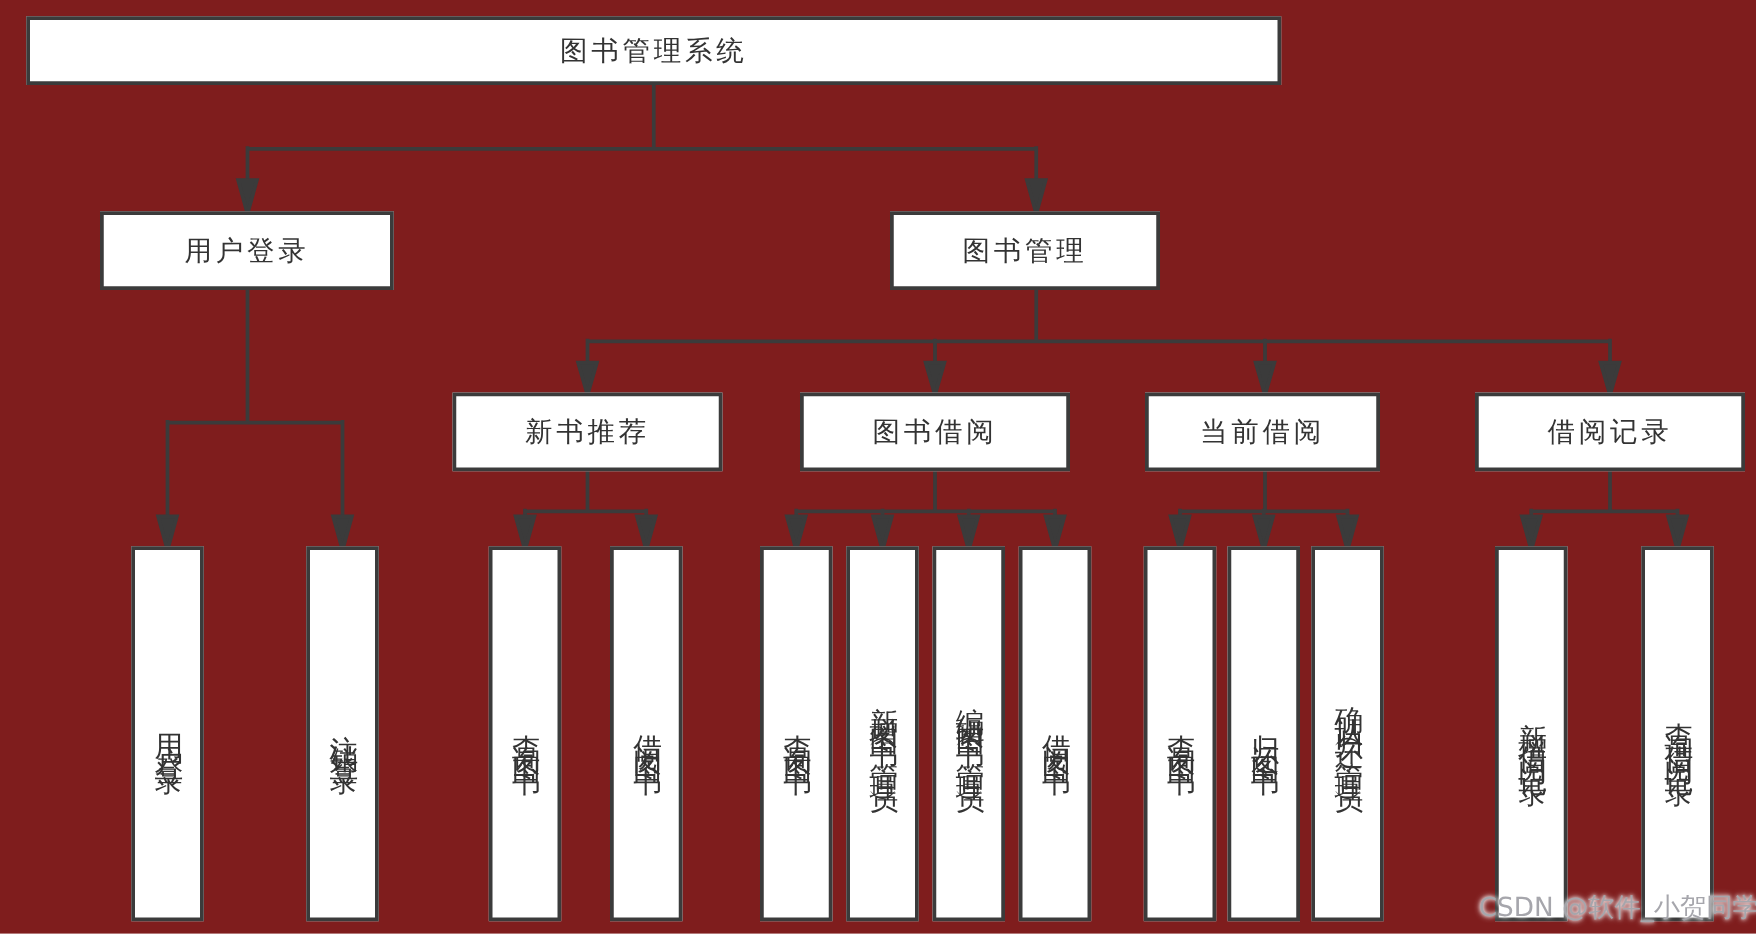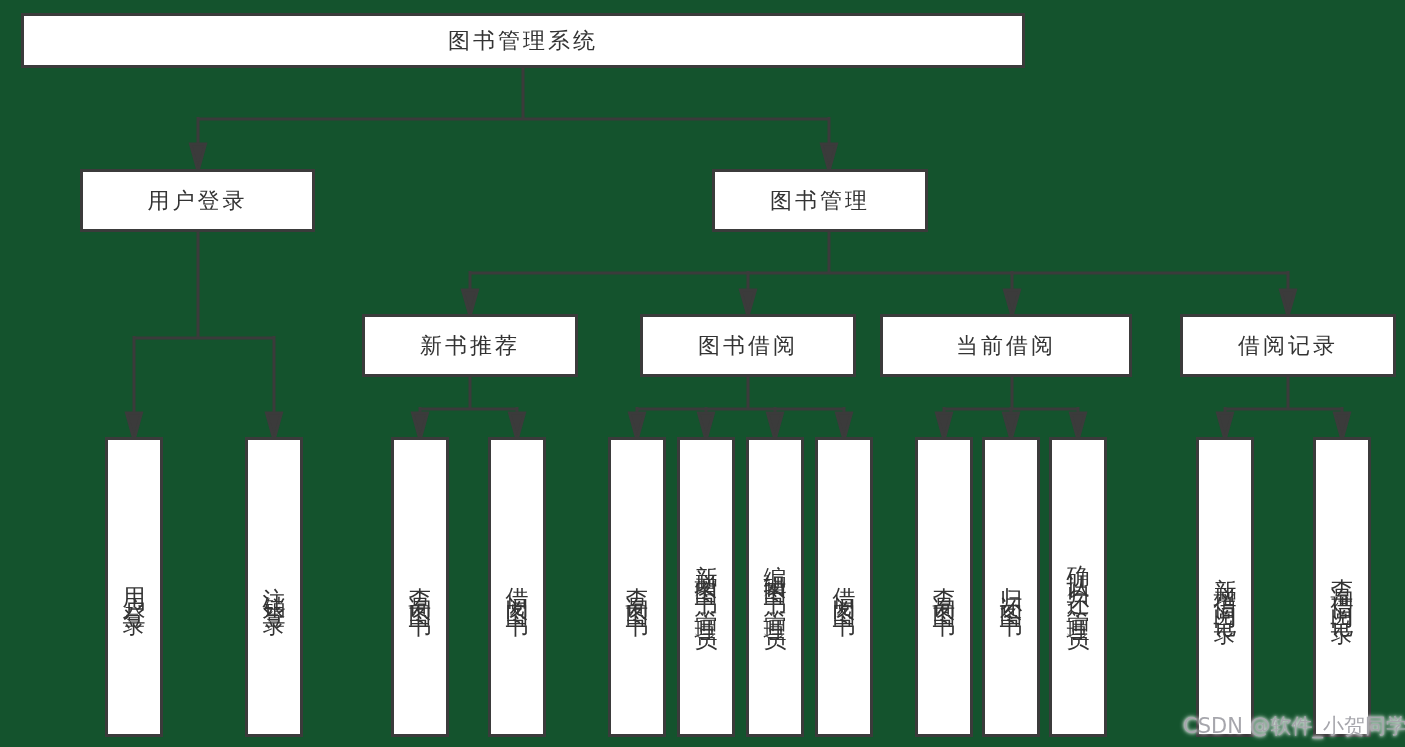--- a/index.html
+++ b/index.html
@@ -1,20 +1,20 @@
 <!DOCTYPE html>
 <html><head>
 <meta charset="utf-8">
 <title>图书管理系统</title>
 <style>
   html,body{margin:0;padding:0;background:#ffffff;}
   .canvas{
     position:relative;
     width:1405px;height:747px;
-    background:#14532d;
+    background:#7f1d1d;
     font-family:"DejaVu Sans","Liberation Sans",sans-serif;
     color:#333333;
     overflow:hidden;
   }
   svg.connectors{position:absolute;left:0;top:0;z-index:0;}
   .node{
     position:absolute;
     box-sizing:border-box;
     background:#ffffff;
     border:3px solid #3b3b3b;
@@ -111,21 +111,21 @@
   <div class="node" style="left:712px;top:169px;width:216px;height:63px">
     <span class="hlabel">图书管理</span>
   </div>
 
   <div class="node" style="left:640px;top:314px;width:216px;height:63px">
     <span class="hlabel">图书借阅</span>
   </div>
   <div class="node" style="left:362px;top:314px;width:216px;height:63px">
     <span class="hlabel">新书推荐</span>
   </div>
-  <div class="node" style="left:880px;top:314px;width:252px;height:63px">
+  <div class="node" style="left:916px;top:314px;width:188px;height:63px">
     <span class="hlabel">当前借阅</span>
   </div>
   <div class="node" style="left:1180px;top:314px;width:216px;height:63px">
     <span class="hlabel">借阅记录</span>
   </div>
 
   <div class="node leaf" style="left:105px;top:437px;width:58px;height:300px">
     <span class="vlabel">用户登录</span>
   </div>
   <div class="node leaf" style="left:245px;top:437px;width:58px;height:300px">

